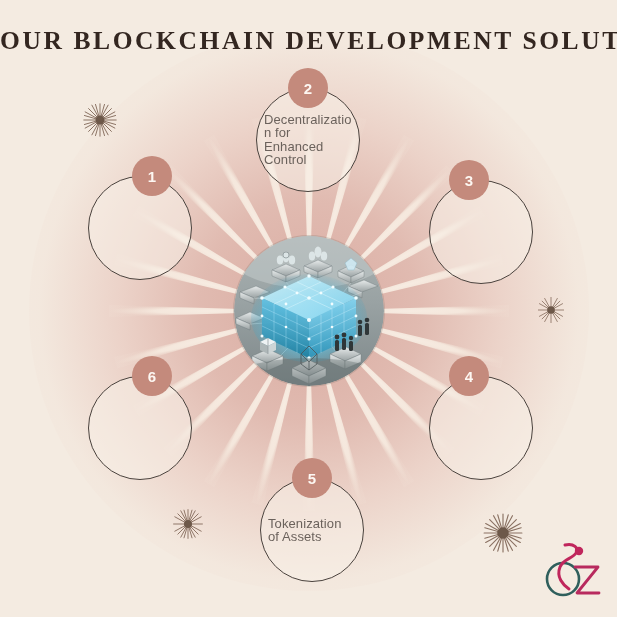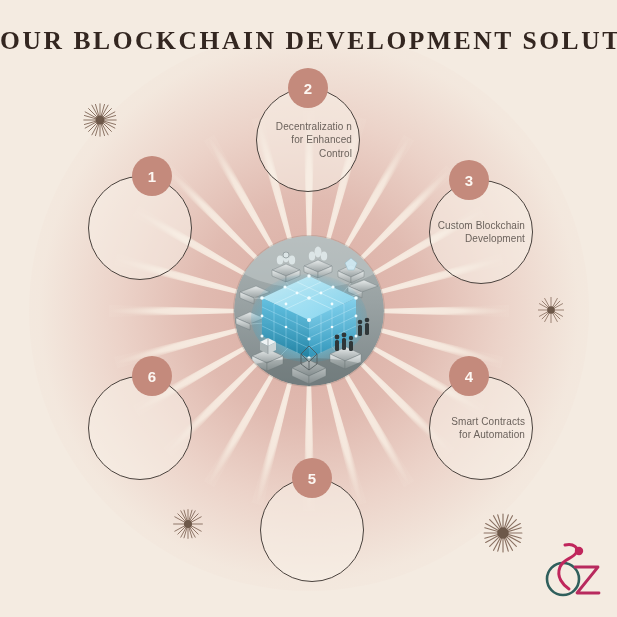--- a/index.html
+++ b/index.html
@@ -91,22 +91,22 @@
     border: 1px solid #4a423d;
     background: rgba(247,240,232,0.55);
     box-sizing: border-box;
   }
   .node .label {
     position: absolute;
     left: 8px;
     right: 8px;
     top: 50%;
     transform: translateY(-50%);
-    text-align: right;
-    font-size: 10px;
+    text-align: left;
+    font-size: 13px;
     line-height: 13.4px;
     color: #6b625c;
     letter-spacing: 0.1px;
   }
   .node .badge {
     position: absolute;
     top: -20px;
     width: 40px;
     height: 40px;
     border-radius: 50%;
@@ -382,32 +382,31 @@
 
   <div class="node" style="left:256px; top:88px;">
     <div class="ring"></div>
     <div class="badge badge-c">2</div>
     <div class="label">Decentralizatio n for Enhanced Control</div>
   </div>
 
   <div class="node" style="left:429px; top:180px;">
     <div class="ring"></div>
     <div class="badge badge-l">3</div>
-    <div class="label">Custom Blockchain Development</div>
   </div>
 
   <div class="node" style="left:429px; top:376px;">
     <div class="ring"></div>
     <div class="badge badge-l">4</div>
-    <div class="label">Smart Contracts for Automation</div>
   </div>
 
   <div class="node" style="left:260px; top:478px;">
     <div class="ring"></div>
     <div class="badge badge-c">5</div>
+    <div class="label">Tokenization of Assets</div>
   </div>
 
   <div class="node" style="left:88px; top:376px;">
     <div class="ring"></div>
     <div class="badge badge-r">6</div>
   </div>
 
   <div class="sparkle" style="left:82px; top:102px; width:36px; height:36px;">
     <svg viewBox="0 0 40 40" xmlns="http://www.w3.org/2000/svg">
       <g stroke="#8a7162" stroke-width="1.1" stroke-linecap="round">

